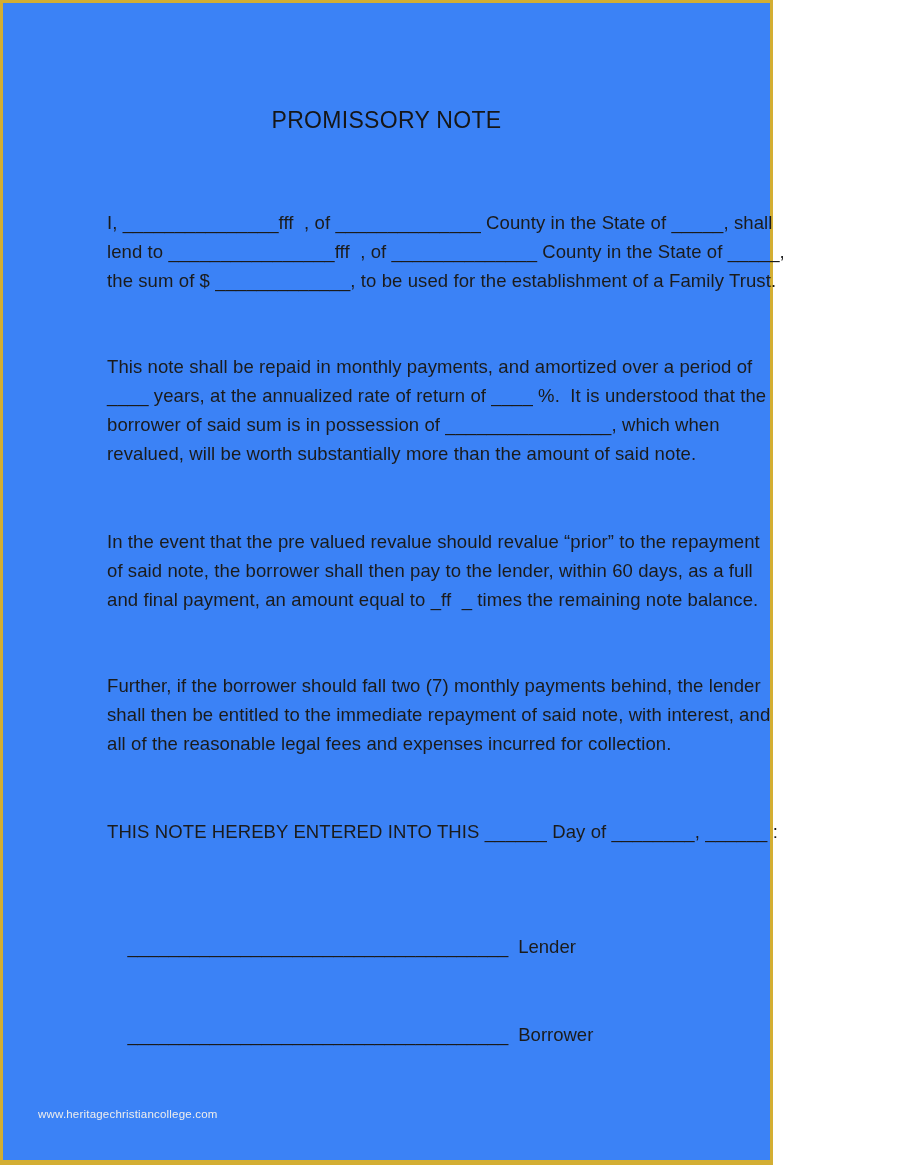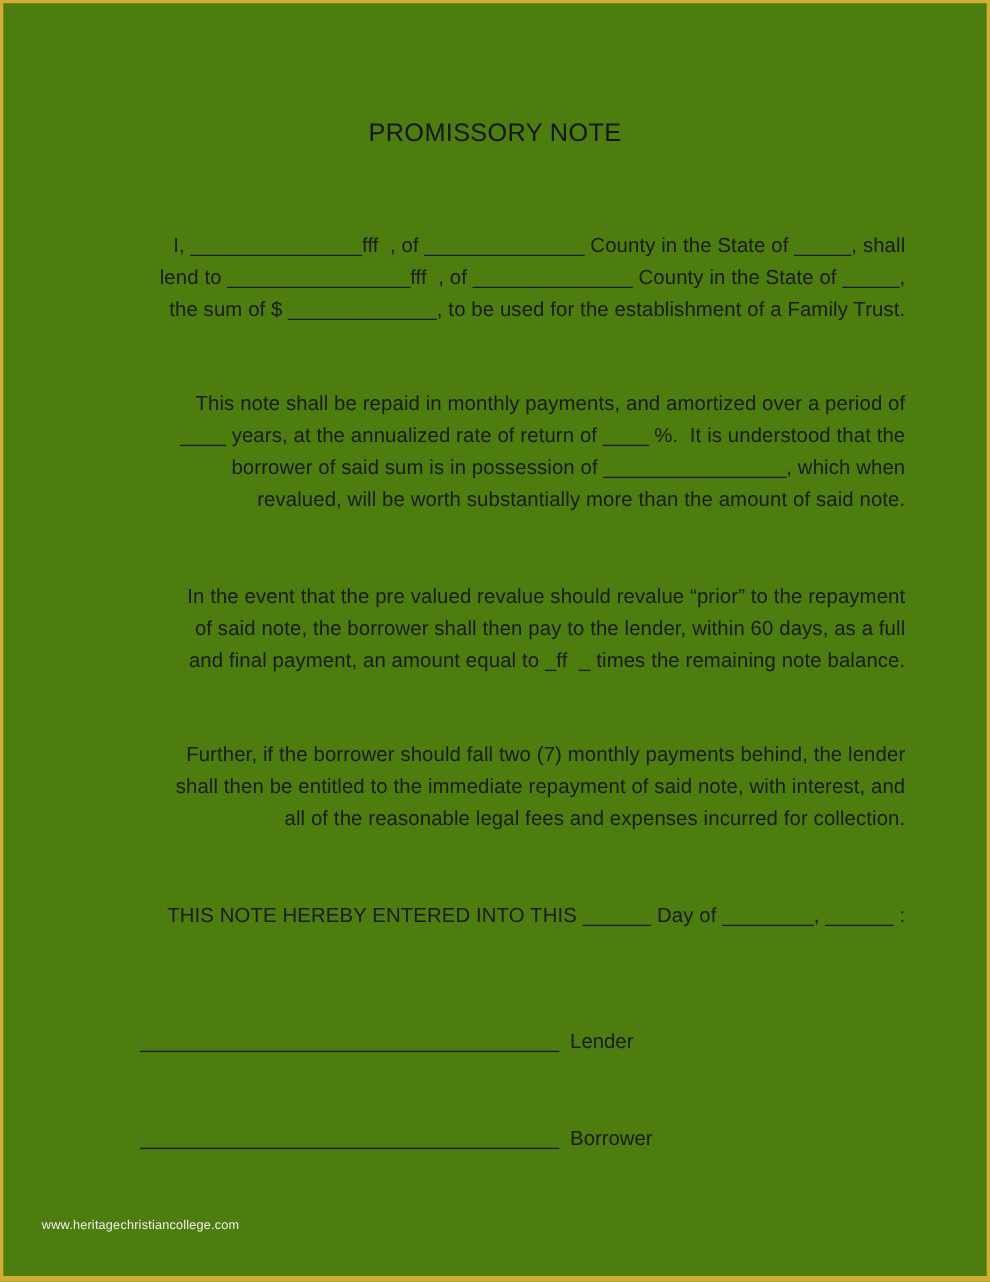--- a/index.html
+++ b/index.html
@@ -3,34 +3,34 @@
 <meta charset="utf-8">
 <style>
   html, body { margin: 0; padding: 0; }
   body {
     width: 900px; height: 1165px; overflow: hidden;
     background: #ffffff;
     font-family: "Liberation Sans", "DejaVu Sans", sans-serif;
   }
   .page {
     position: relative;
-    width: 900px; height: 1165px;
+    width: 773px; height: 1165px;
     box-sizing: border-box;
-    background: #4d7c0f;
+    background: #3b82f6;
     border: 3px solid #d3ae33;
     border-bottom-width: 5px;
     color: #1b1b1b;
   }
   .title {
     position: absolute; left: 0; right: 0; top: 104px;
     margin: 0; text-align: center;
     font-size: 23px; font-weight: 400; letter-spacing: 0.3px;
     color: #161616;
   }
-  .para { position: absolute; left: 104px; right: 74px; text-align: right; }
+  .para { position: absolute; left: 104px; right: 84px; }
   .line {
     font-size: 18.5px; line-height: 29px;
     white-space: pre;
     letter-spacing: 0.1px;
   }
   .sig-row {
     position: absolute; left: 104px;
     font-size: 18.5px; line-height: 29px; white-space: pre;
   }
   .sig-label { margin-left: 10px; text-align: center; }

